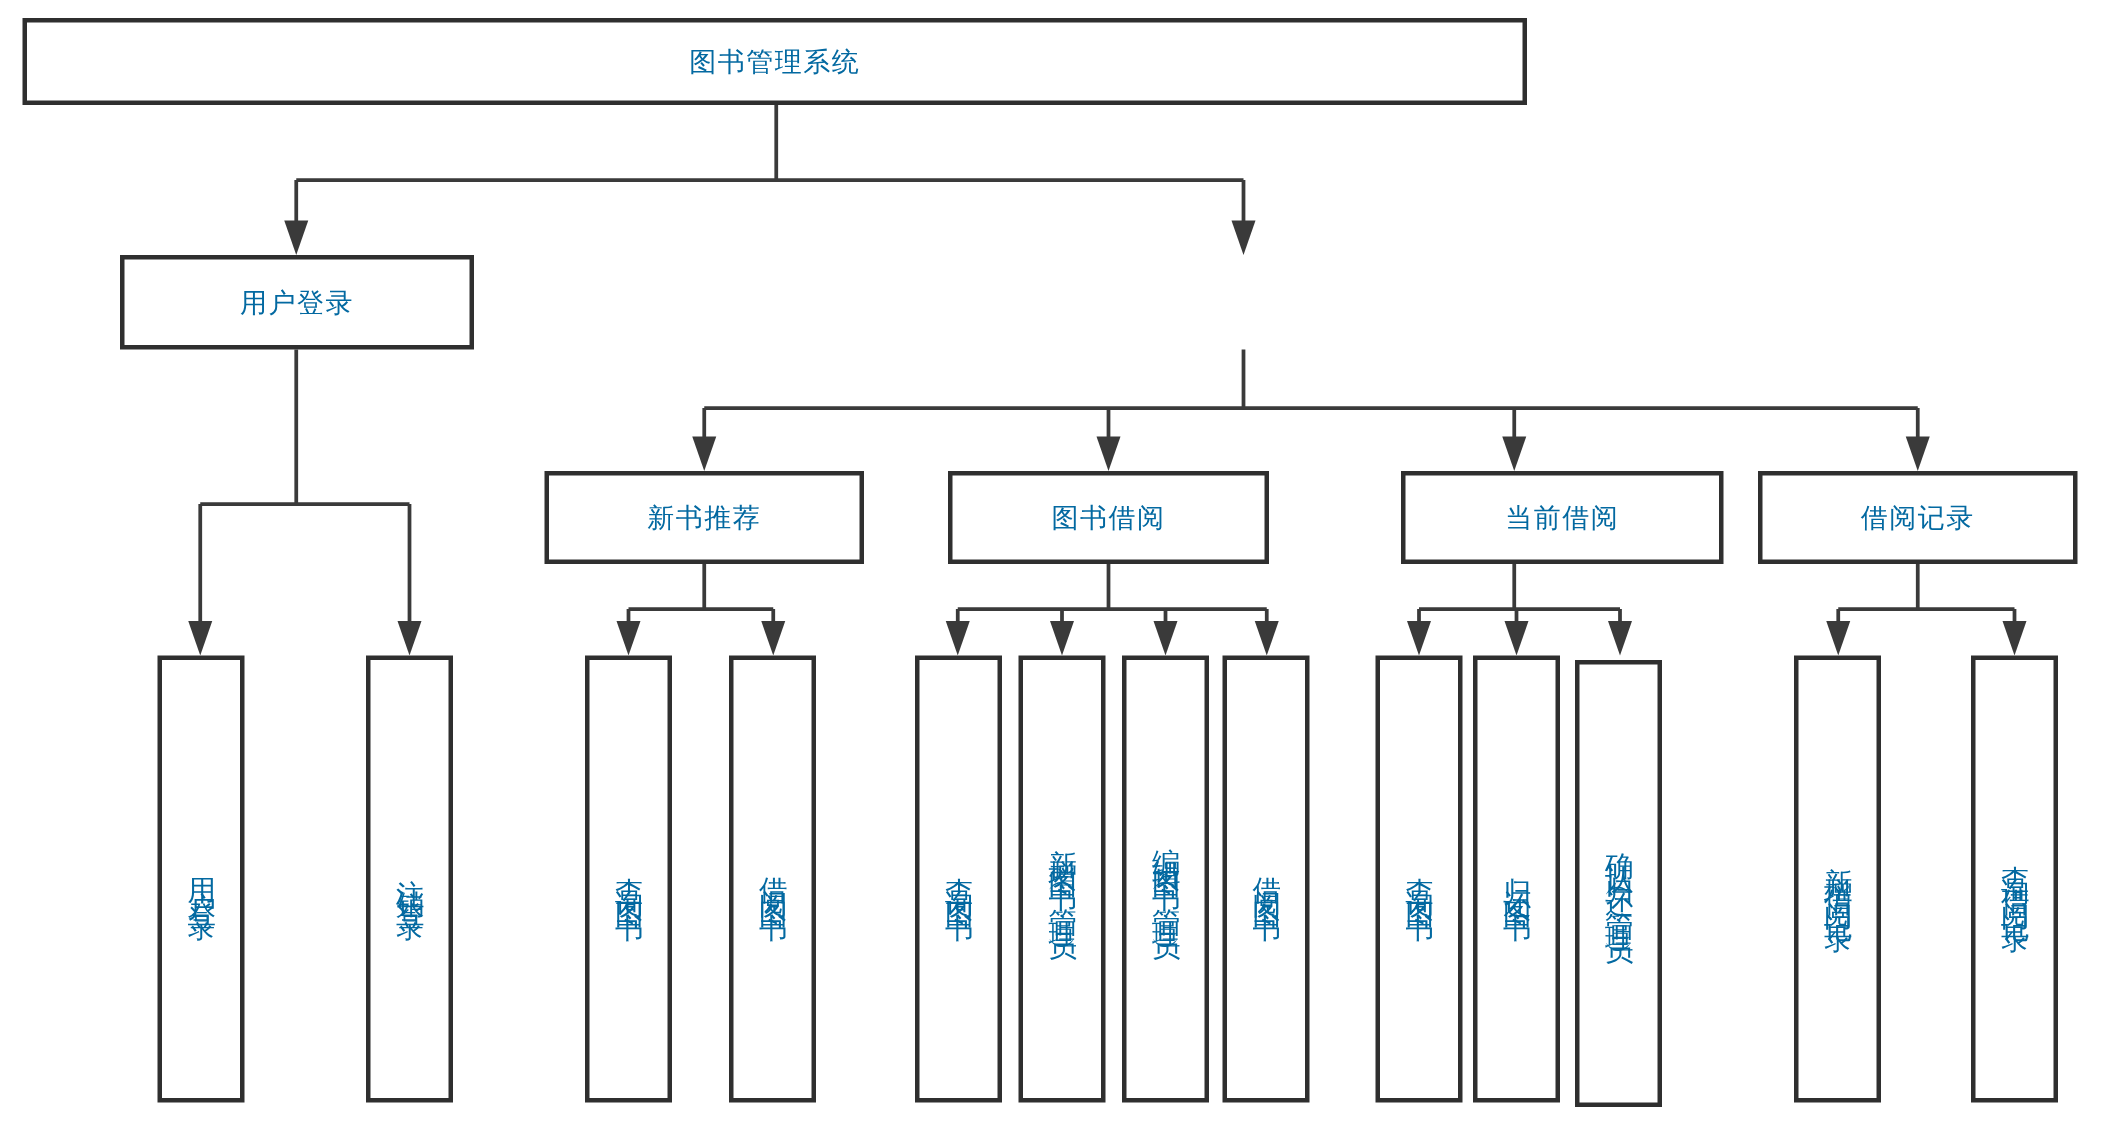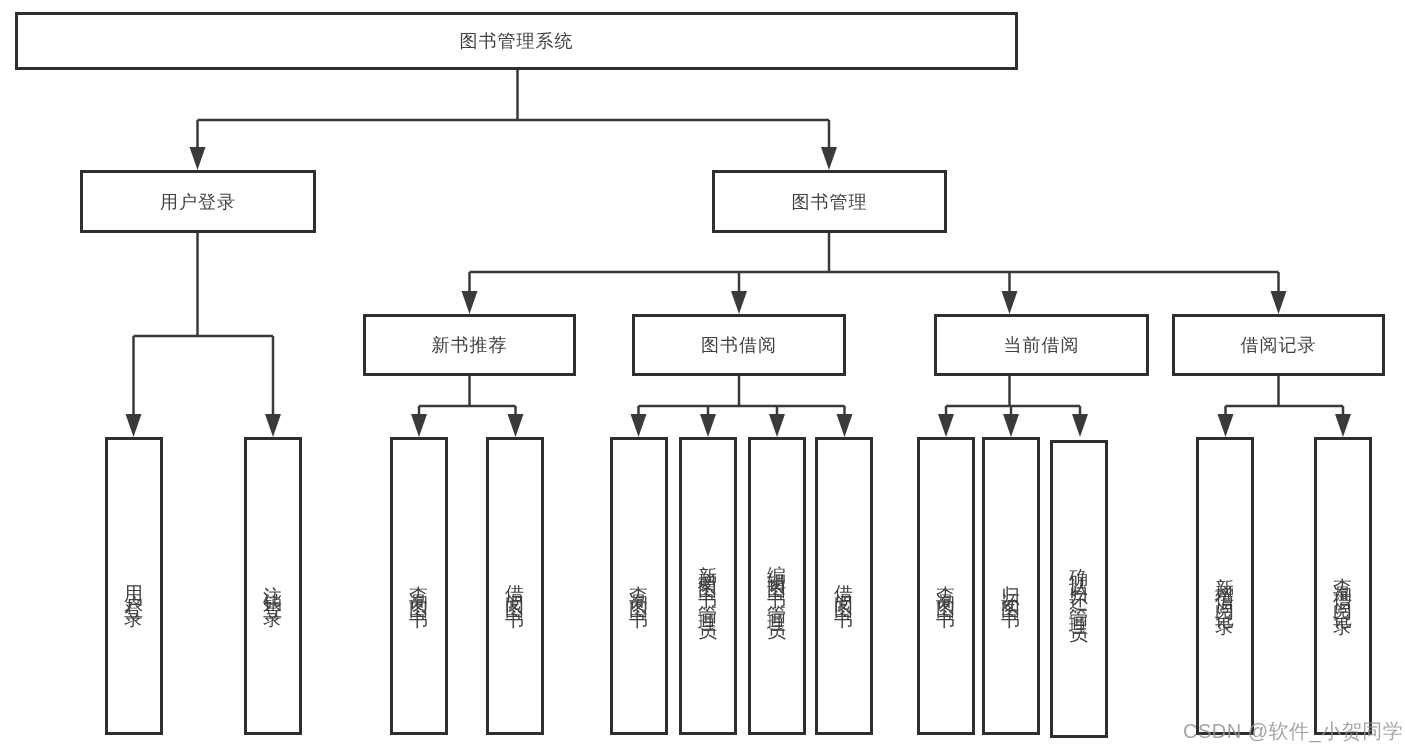--- a/index.html
+++ b/index.html
@@ -23,21 +23,21 @@
     height: 747px;
   }
   .node {
     position: absolute;
     box-sizing: border-box;
     background: #ffffff;
     border: 3px solid #2f2f2f;
     display: flex;
     align-items: center;
     justify-content: center;
-    color: #404040;
+    color: #0369a1;
     text-align: center;
   }
   .hnode {
     font-size: 18px;
     letter-spacing: 1px;
   }
   .vnode {
     font-size: 19px;
   }
   .vnode .vtext {
@@ -99,21 +99,20 @@
     <polygon class="ahead" points="938,414 954,414 946,437"></polygon>
     <polygon class="ahead" points="1003,414 1019,414 1011,437"></polygon>
     <polygon class="ahead" points="1072,414 1088,414 1080,437"></polygon>
     <polygon class="ahead" points="1217.5,414 1233.5,414 1225.5,437"></polygon>
     <polygon class="ahead" points="1335,414 1351,414 1343,437"></polygon>
   </svg>
 
   <div class="node hnode" style="left:15px; top:12px; width:1003px; height:58px;">图书管理系统</div>
 
   <div class="node hnode" style="left:80px; top:170px; width:236px; height:63px;">用户登录</div>
-  <div class="node hnode" style="left:712px; top:170px; width:235px; height:63px;">图书管理</div>
 
   <div class="node hnode" style="left:363px; top:314px; width:213px; height:62px;">新书推荐</div>
   <div class="node hnode" style="left:632px; top:314px; width:214px; height:62px;">图书借阅</div>
   <div class="node hnode" style="left:934px; top:314px; width:215px; height:62px;">当前借阅</div>
   <div class="node hnode" style="left:1172px; top:314px; width:213px; height:62px;">借阅记录</div>
 
   <div class="node vnode" style="left:105px; top:437px; width:58px; height:298px;">
     <span class="vtext">用户登录</span>
   </div>
   <div class="node vnode" style="left:244px; top:437px; width:58px; height:298px;">
@@ -150,15 +149,14 @@
     <span class="vtext">确认归还（管理员）</span>
   </div>
 
   <div class="node vnode" style="left:1196px; top:437px; width:58px; height:298px;">
     <span class="vtext">新增借阅记录</span>
   </div>
   <div class="node vnode" style="left:1314px; top:437px; width:58px; height:298px;">
     <span class="vtext">查询借阅记录</span>
   </div>
 
-  <div class="watermark">CSDN @软件_小贺同学</div>
 
 </div>
 
 </body></html>

